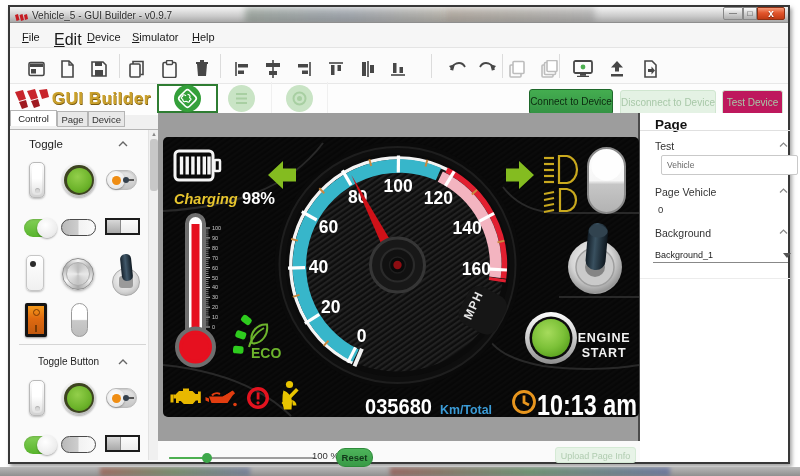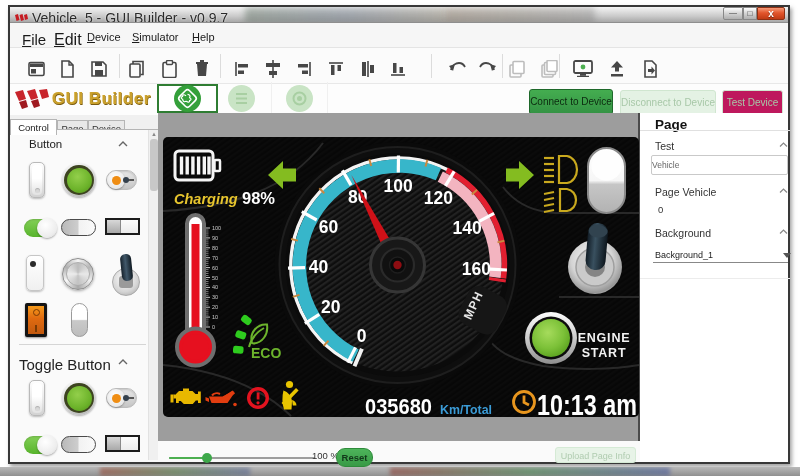--- a/index.html
+++ b/index.html
@@ -8,27 +8,27 @@
   <div class="abs" style="left:0;top:0;right:0;height:16px;background:linear-gradient(180deg,#f4f4f4,#cbcbcb 60%,#a8a8a8);border-bottom:1px solid #8e8e8e;overflow:hidden">
     <div class="abs" style="left:235px;top:0;width:200px;height:16px;background:linear-gradient(90deg,rgba(80,100,85,.4),rgba(70,85,105,.35),rgba(115,105,80,.3));filter:blur(3px)"></div>
     <div class="abs" style="left:435px;top:0;width:150px;height:16px;background:linear-gradient(90deg,rgba(115,95,70,.35),rgba(95,95,95,.28));filter:blur(3px)"></div>
     <div class="abs" style="left:5px;top:3px"><svg width="13" height="10" viewBox="0 0 13 10">
           <g fill="#c61b22">
             <path d="M0,1 L3,0 L4.5,6 L1.5,7 Z"></path>
             <path d="M4.5,1 L7.5,0 L9,6 L6,7 Z"></path>
             <path d="M9,1 L12,0 L13,5 L10,6 Z"></path>
           </g>
         </svg></div>
-    <div class="abs" style="left:22px;top:3px;font-size:14px;color:#2a2a2a;text-shadow:0 0 2px #fff">Vehicle_5 - GUI Builder - v0.9.7</div>
+    <div class="abs" style="left:22px;top:3px;font-size:10px;color:#2a2a2a;text-shadow:0 0 2px #fff">Vehicle_5 - GUI Builder - v0.9.7</div>
     <div class="abs" style="left:713px;top:0px;width:20px;height:13px;background:linear-gradient(180deg,#fdfdfd,#cfcfcf 55%,#b0b0b0);border:1px solid #888;border-radius:2px 0 0 2px;text-align:center;font-size:8px;line-height:10px;color:#333">—</div>
     <div class="abs" style="left:733px;top:0px;width:14px;height:13px;background:linear-gradient(180deg,#fdfdfd,#cfcfcf 55%,#b0b0b0);border:1px solid #888;text-align:center;font-size:8px;line-height:12px;color:#333">□</div>
     <div class="abs" style="left:747px;top:0px;width:28px;height:13px;background:linear-gradient(180deg,#f59a78,#e2552c 45%,#c03a14);border:1px solid #8e3014;border-radius:0 2px 2px 0;text-align:center;font-size:10px;line-height:12px;color:#fff;font-weight:bold;text-shadow:0 1px 1px rgba(0,0,0,.5)">x</div>
   </div>
   <div class="abs" style="left:0;top:16px;right:0;height:25px;background:#f6f6f6;border-bottom:1px solid #e4e4e4">
-    <div class="abs" style="left:12px;top:8px;font-size:15px;color:#1a1a1a"><u>F</u>ile</div>
+    <div class="abs" style="left:12px;top:8px;font-size:11px;color:#1a1a1a"><u>F</u>ile</div>
     <div class="abs" style="left:44px;top:8px;font-size:16px;color:#1a1a1a"><u>E</u>dit</div>
     <div class="abs" style="left:77px;top:8px;font-size:11px;color:#1a1a1a"><u>D</u>evice</div>
     <div class="abs" style="left:122px;top:8px;font-size:11px;color:#1a1a1a"><u>S</u>imulator</div>
     <div class="abs" style="left:182px;top:8px;font-size:11px;color:#1a1a1a"><u>H</u>elp</div>
   </div>
   <div class="abs" style="left:0;top:41px;right:0;height:36px;background:#fbfbfb;border-bottom:1px solid #e8e8e8">
     <svg style="position:absolute;left:17.5px;top:13px" width="17" height="16" viewBox="0 0 17 16">
         <rect x="1" y="1.5" width="15" height="13" rx="1.5" fill="none" stroke="#474747" stroke-width="1.6"></rect>
         <rect x="2" y="2.5" width="13" height="3.5" fill="#474747"></rect>
         <rect x="3" y="8" width="5" height="4.5" fill="#474747"></rect>
@@ -159,28 +159,28 @@
         <svg width="27" height="27" viewBox="0 0 27 27">
             <circle cx="13.5" cy="13.5" r="6" fill="none" stroke="#a8cfa2" stroke-width="2"></circle>
             <circle cx="13.5" cy="13.5" r="2.5" fill="#a8cfa2"></circle>
           </svg>
       </div>
     </div>
     <div class="abs" style="left:519px;top:5px;width:84px;height:26px;background:linear-gradient(180deg,#44ad50,#349244);border:1px solid #1e682a;border-radius:3px;text-align:center;font-size:10px;line-height:24px;color:#0c2a10">Connect to Device</div>
     <div class="abs" style="left:610px;top:6px;width:96px;height:26px;background:#e4f2e4;border:1px solid #d0e6d0;border-radius:3px;text-align:center;font-size:10px;line-height:24px;color:#a8c8a8">Disconnect to Device</div>
     <div class="abs" style="left:712px;top:6px;width:61px;height:26px;background:#be185d;border:1px solid #d0e6d0;border-radius:3px;text-align:center;font-size:10px;line-height:24px;color:#a8c8a8">Test Device</div>
   </div>
-  <div class="abs" style="left:0px;top:111px;width:152px;height:17px">
+  <div class="abs" style="left:0px;top:102px;width:152px;height:17px">
     <div class="abs" style="left:0;top:1px;width:47px;height:16px;background:#fff;border:1px solid #b5b5b5;border-bottom:none;font-size:9.5px;text-align:center;line-height:16px;color:#222;z-index:2">Control</div>
     <div class="abs" style="left:47px;top:2px;width:31px;height:16px;background:#e8e8e8;border:1px solid #b5b5b5;font-size:9.5px;text-align:center;line-height:15px;color:#333">Page</div>
     <div class="abs" style="left:78px;top:2px;width:37px;height:16px;background:#e8e8e8;border:1px solid #b5b5b5;font-size:9.5px;text-align:center;line-height:15px;color:#333">Device</div>
   </div>
   <div class="abs" style="left:0px;top:122px;width:148px;height:333px;background:#fafafa;border-top:1px solid #b5b5b5;overflow:hidden">
     <div class="abs" style="left:0;top:0;width:136px;height:330px">
-      <div style="position:absolute;left:19px;top:8px;font-size:11.5px;color:#222">Button</div>
+      <div style="position:absolute;left:19px;top:8px;font-size:11.5px;color:#222">Toggle</div>
 <svg style="position:absolute;left:108px;top:11px" width="10" height="6" viewBox="0 0 10 6">
           <path d="M1,5 L5,1 L9,5" stroke="#666" stroke-width="1.4" fill="none"></path>
         </svg>
 <div style="position:absolute;left:19px;top:32px;width:16px;height:36px;border-radius:5px;background:linear-gradient(180deg,#fefefe,#e9e9e9 55%,#d2d2d2);border:1px solid #b9b9b9;box-shadow:0 1px 2px rgba(0,0,0,.25)">
 <div style="position:absolute;left:2px;top:2px;right:2px;bottom:2px;border-radius:4px;background:linear-gradient(180deg,#fff 45%,#e2e2e2)"></div>
 <div style="position:absolute;left:50%;bottom:4px;width:5px;height:5px;margin-left:-2.5px;border-radius:50%;background:#d8d8d8;box-shadow:inset 0 1px 1px rgba(0,0,0,.2)"></div>
         </div>
 <div style="position:absolute;left:52px;top:33px;width:34px;height:34px;border-radius:50%;background:linear-gradient(160deg,#fafafa,#b5b5b5);box-shadow:0 1px 2px rgba(0,0,0,.3)">
 <div style="position:absolute;left:2px;top:2px;right:2px;bottom:2px;border-radius:50%;background:#3d4420"></div>
 <div style="position:absolute;left:4.5px;top:4.5px;right:4.5px;bottom:4.5px;border-radius:50%;background:radial-gradient(circle at 42% 35%,#93cf4b,#6cb32a 60%,#4f8c1a)"></div>
@@ -209,21 +209,21 @@
 <div style="position:absolute;left:11px;top:22px;width:14px;height:12px;border-radius:3px;background:#9a9a9a"></div>
 <div style="position:absolute;left:13px;top:0px;width:11px;height:27px;border-radius:5px;background:linear-gradient(90deg,#17222c,#41586a 45%,#101a22);transform:rotate(-6deg)"></div>
         </div>
 <div style="position:absolute;left:15px;top:173px;width:22px;height:34px;background:#141414;border-radius:2px;box-shadow:0 1px 2px rgba(0,0,0,.4)">
 <div style="position:absolute;left:3px;top:3px;right:3px;bottom:3px;background:linear-gradient(180deg,#f59a1c,#e06a10 45%,#c2590e)"></div>
 <div style="position:absolute;left:50%;top:6px;width:7px;height:7px;margin-left:-3.5px;border-radius:50%;border:1.5px solid #7a3a05"></div>
 <div style="position:absolute;left:50%;bottom:5px;width:2px;height:7px;margin-left:-1px;background:#7a3a05"></div>
         </div>
 <div style="position:absolute;left:61px;top:173px;width:17px;height:34px;border-radius:8.5px;border:1px solid #9a9a9a;background:linear-gradient(180deg,#fff 48%,#c9c9c9 52%,#bdbdbd)"></div>
 <div style="position:absolute;left:9px;top:214px;width:127px;height:1px;background:#d5d5d5"></div>
-<div style="position:absolute;left:9px;top:226px;font-size:15px;color:#222">Toggle Button</div>
+<div style="position:absolute;left:28px;top:226px;font-size:10px;color:#222">Toggle Button</div>
 <svg style="position:absolute;left:108px;top:229px" width="10" height="6" viewBox="0 0 10 6">
           <path d="M1,5 L5,1 L9,5" stroke="#666" stroke-width="1.4" fill="none"></path>
         </svg>
 <div style="position:absolute;left:19px;top:250px;width:16px;height:36px;border-radius:5px;background:linear-gradient(180deg,#fefefe,#e9e9e9 55%,#d2d2d2);border:1px solid #b9b9b9;box-shadow:0 1px 2px rgba(0,0,0,.25)">
 <div style="position:absolute;left:2px;top:2px;right:2px;bottom:2px;border-radius:4px;background:linear-gradient(180deg,#fff 45%,#e2e2e2)"></div>
 <div style="position:absolute;left:50%;bottom:4px;width:5px;height:5px;margin-left:-2.5px;border-radius:50%;background:#d8d8d8;box-shadow:inset 0 1px 1px rgba(0,0,0,.2)"></div>
         </div>
 <div style="position:absolute;left:52px;top:251px;width:34px;height:34px;border-radius:50%;background:linear-gradient(160deg,#fafafa,#b5b5b5);box-shadow:0 1px 2px rgba(0,0,0,.3)">
 <div style="position:absolute;left:2px;top:2px;right:2px;bottom:2px;border-radius:50%;background:#3d4420"></div>
 <div style="position:absolute;left:4.5px;top:4.5px;right:4.5px;bottom:4.5px;border-radius:50%;background:radial-gradient(circle at 42% 35%,#93cf4b,#6cb32a 60%,#4f8c1a)"></div>
@@ -248,21 +248,21 @@
     </div>
   </div>
   <div class="abs" style="left:148px;top:106px;width:482px;height:328px;background:#9d9d9d"></div>
   <div class="abs" style="left:628px;top:106px;width:150px;height:349px;background:#fff;border-left:2px solid #4a4a4a">
     <div class="abs" style="left:15px;top:4px;font-size:13.5px;font-weight:bold;color:#111">Page</div>
     <div class="abs" style="left:0px;top:17px;width:150px;height:1px;background:#e0e0e0"></div>
     <div class="abs" style="left:15px;top:27px;font-size:10.5px;color:#333">Test</div>
     <svg class="abs" style="left:139px;top:29px" width="9" height="5" viewBox="0 0 9 5">
         <path d="M1,4.5 L4.5,1 L8,4.5" stroke="#888" stroke-width="1.2" fill="none"></path>
       </svg>
-    <div class="abs" style="left:11px;top:42px;width:137px;height:20px;border:1px solid #c9c9c9;border-radius:2px;background:#fff;font-size:8.5px;color:#666;line-height:19px;">Vehicle</div>
+    <div class="abs" style="left:21px;top:42px;width:137px;height:20px;border:1px solid #c9c9c9;border-radius:2px;background:#fff;font-size:8.5px;color:#666;line-height:19px;padding-left:5px">Vehicle</div>
     <div class="abs" style="left:15px;top:73px;font-size:10.5px;color:#333">Page Vehicle</div>
     <svg class="abs" style="left:139px;top:75px" width="9" height="5" viewBox="0 0 9 5">
         <path d="M1,4.5 L4.5,1 L8,4.5" stroke="#888" stroke-width="1.2" fill="none"></path>
       </svg>
     <div class="abs" style="left:18px;top:91px;font-size:9.5px;color:#333">0</div>
     <div class="abs" style="left:15px;top:114px;font-size:10.5px;color:#333">Background</div>
     <svg class="abs" style="left:139px;top:116px" width="9" height="5" viewBox="0 0 9 5">
         <path d="M1,4.5 L4.5,1 L8,4.5" stroke="#888" stroke-width="1.2" fill="none"></path>
       </svg>
     <div class="abs" style="left:15px;top:137px;font-size:9px;color:#222">Background_1</div>

